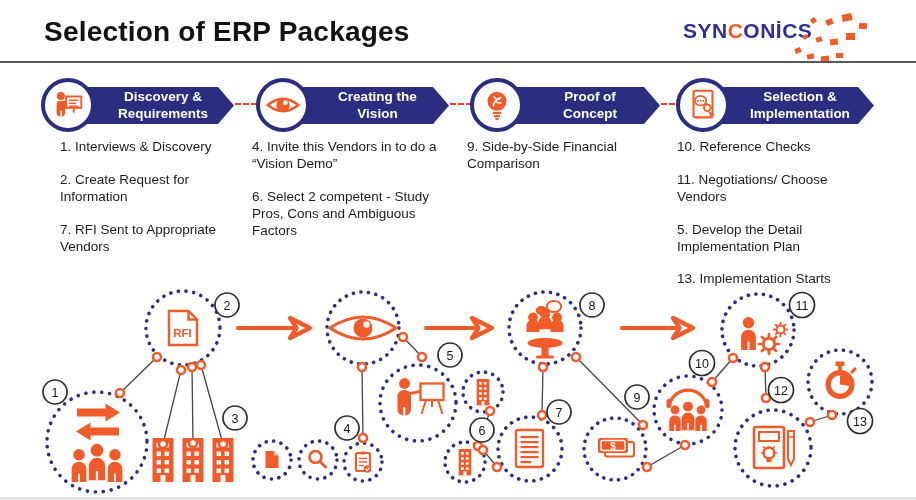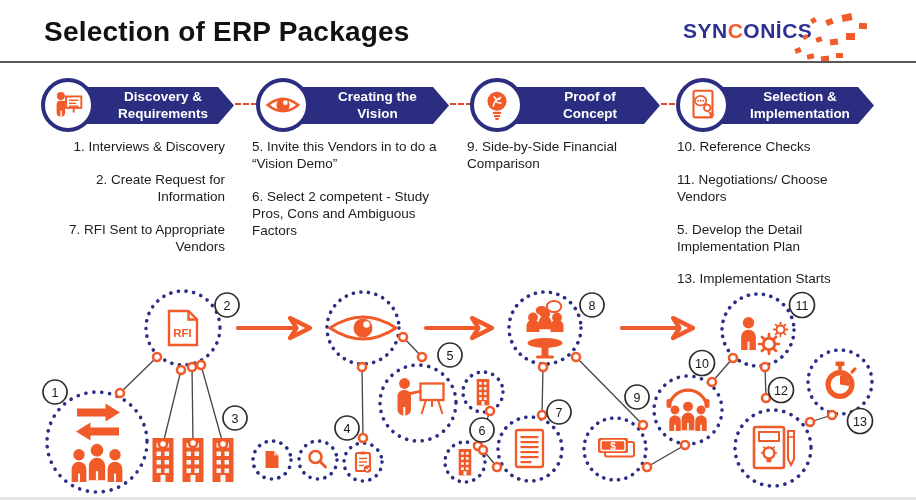--- a/index.html
+++ b/index.html
@@ -120,27 +120,27 @@
       <g stroke="#f15a29" stroke-width="1.6">
           <line x1="24.5" y1="18.4" x2="24.5" y2="20"></line>
           <line x1="24.5" y1="26" x2="24.5" y2="27.6"></line>
           <line x1="19.9" y1="23" x2="21.5" y2="23"></line>
           <line x1="27.5" y1="23" x2="29.1" y2="23"></line>
         </g>
       <path d="M25.5 26.5 l7 3.2 -3.2 1 -1 3.2 z" fill="#f15a29"></path>
     </svg>
   </div>
 
-  <div class="col" style="left:45px;width:180px;text-align:right;">
+  <div class="col" style="left:60px;width:180px;">
     <div class="step">1. Interviews &amp; Discovery</div>
     <div class="step">2. Create Request for Information</div>
     <div class="step">7. RFI Sent to Appropriate Vendors</div>
   </div>
   <div class="col" style="left:252px;width:200px;">
-    <div class="step">5. Invite this Vendors in to do a “Vision Demo”</div>
+    <div class="step">4. Invite this Vendors in to do a “Vision Demo”</div>
     <div class="step">6. Select 2 competent - Study Pros, Cons and Ambiguous Factors</div>
   </div>
   <div class="col" style="left:467px;width:192px;">
     <div class="step">9. Side-by-Side Financial Comparison</div>
   </div>
   <div class="col" style="left:677px;width:200px;">
     <div class="step">10. Reference Checks</div>
     <div class="step">11. Negotiations/ Choose Vendors</div>
     <div class="step">5. Develop the Detail Implementation Plan</div>
     <div class="step">13. Implementation Starts</div>

